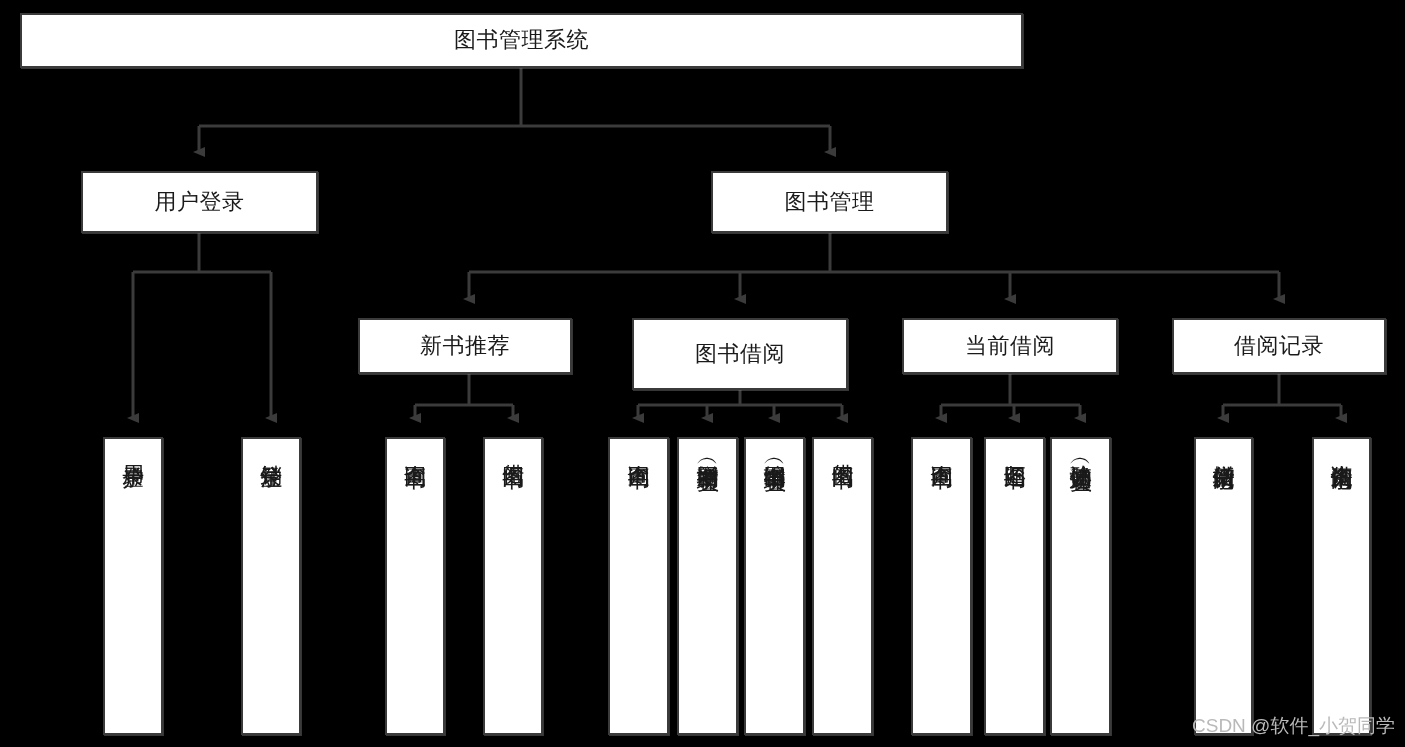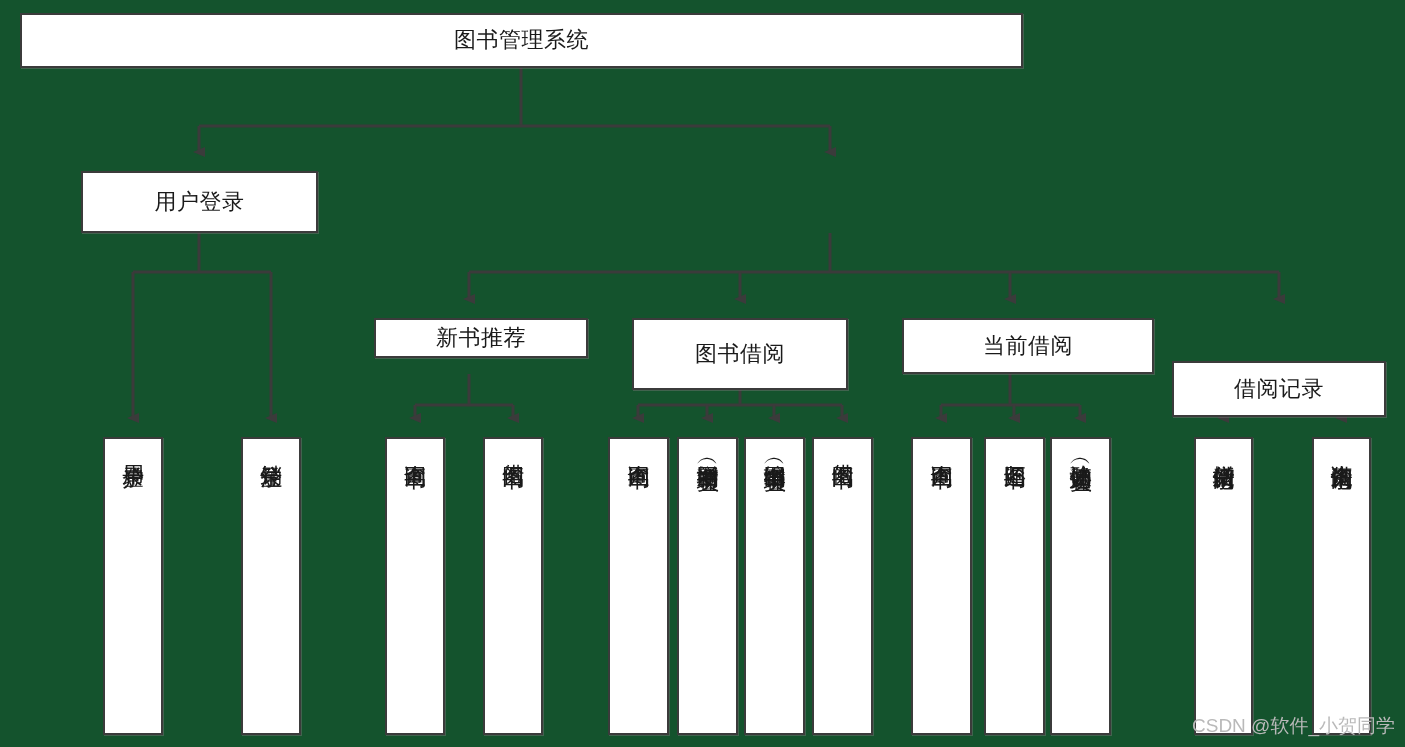--- a/index.html
+++ b/index.html
@@ -7,21 +7,21 @@
     padding: 0;
     background: #ffffff;
   }
   body {
     font-family: "Liberation Sans", "DejaVu Sans", sans-serif;
   }
   #diagram-root {
     position: relative;
     width: 1405px;
     height: 747px;
-    background: #14532d;
+    background: #000000;
     overflow: hidden;
   }
   svg.connectors {
     position: absolute;
     left: 0;
     top: 0;
     width: 1405px;
     height: 747px;
   }
   .node {
@@ -122,31 +122,34 @@
     </g>
   </svg>
 
   <div class="node horiz" style="left:20px;top:13px;width:1003px;height:55px;">
     <span class="label">图书管理系统</span>
   </div>
 
   <div class="node horiz" style="left:81px;top:171px;width:237px;height:62px;">
     <span class="label">用户登录</span>
   </div>
+  <div class="node horiz" style="left:711px;top:171px;width:237px;height:62px;">
+    <span class="label">图书管理</span>
+  </div>
 
-  <div class="node horiz" style="left:374px;top:318px;width:214px;height:40px;">
+  <div class="node horiz" style="left:358px;top:318px;width:214px;height:56px;">
     <span class="label">新书推荐</span>
   </div>
   <div class="node horiz" style="left:632px;top:318px;width:216px;height:72px;">
     <span class="label">图书借阅</span>
   </div>
-  <div class="node horiz" style="left:902px;top:318px;width:252px;height:56px;">
+  <div class="node horiz" style="left:902px;top:318px;width:216px;height:56px;">
     <span class="label">当前借阅</span>
   </div>
-  <div class="node horiz" style="left:1172px;top:318px;width:214px;height:56px;margin-top:43px;">
+  <div class="node horiz" style="left:1172px;top:318px;width:214px;height:56px;">
     <span class="label">借阅记录</span>
   </div>
 
   <div class="node vert" style="left:103px;top:437px;width:60px;height:298px;">
     <span class="label">用户登录</span>
   </div>
   <div class="node vert" style="left:241px;top:437px;width:60px;height:298px;">
     <span class="label">注销登录</span>
   </div>
   <div class="node vert" style="left:385px;top:437px;width:60px;height:298px;">

